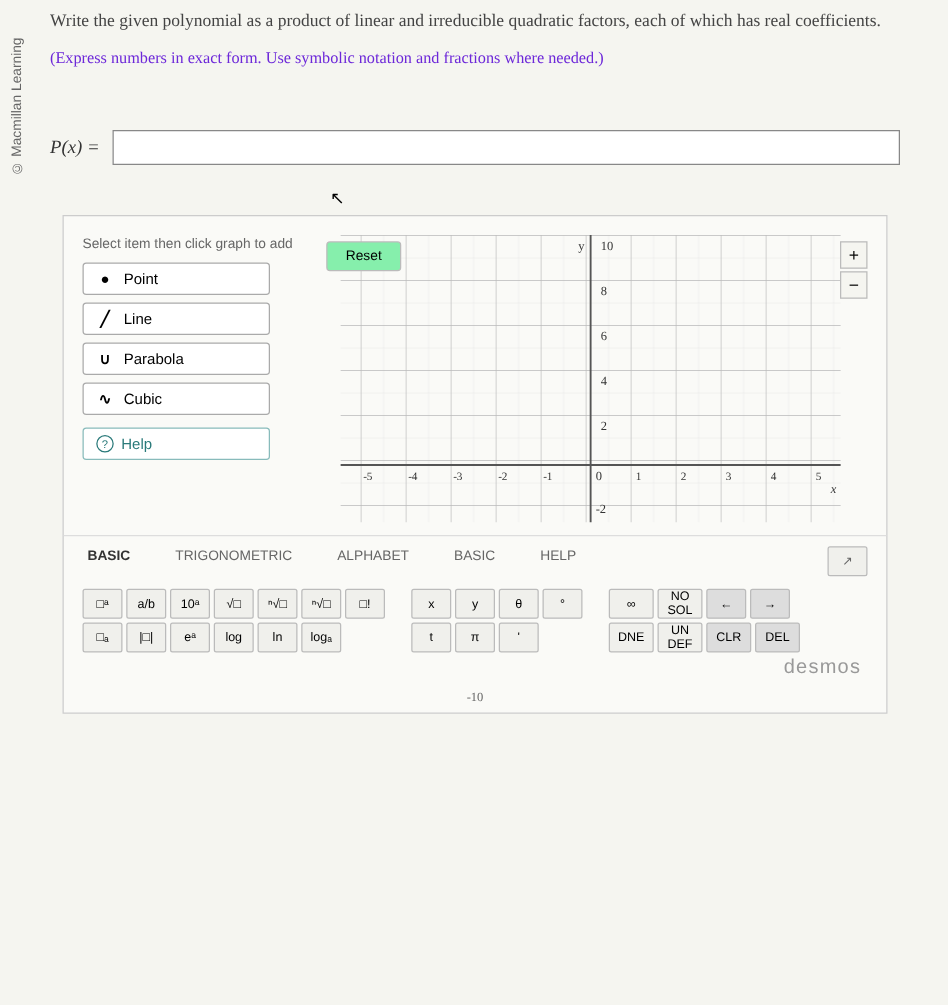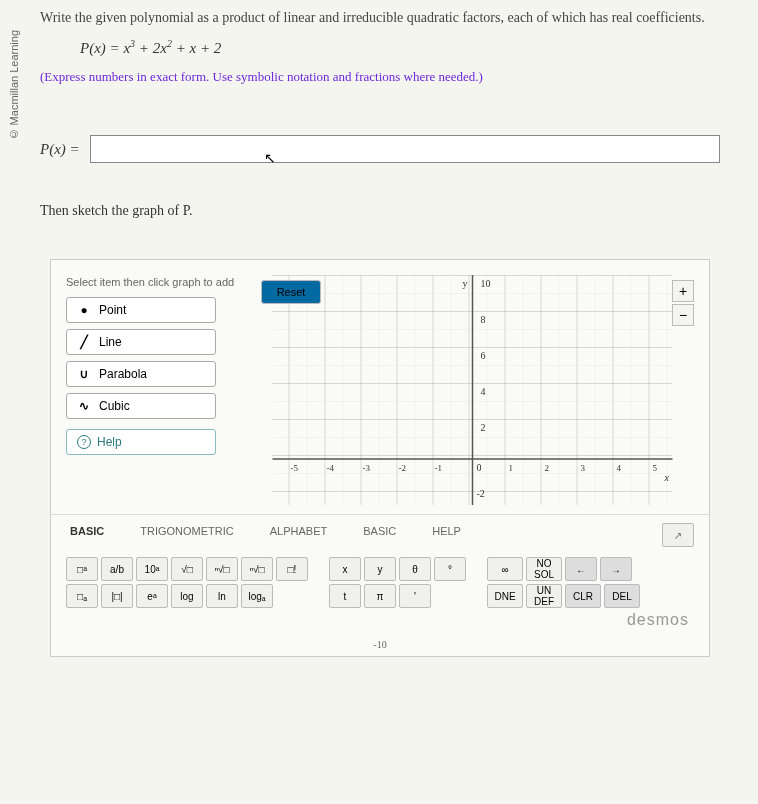--- a/index.html
+++ b/index.html
@@ -133,21 +133,21 @@
     .graph-area {
       flex: 1;
       position: relative;
     }
     .reset-btn {
       position: absolute;
       left: 10px;
       top: 5px;
       width: 60px;
       height: 24px;
-      background: #0369a1;
+      background: #86efac;
       border: 1px solid #bbb;
       border-radius: 3px;
       font-size: 11px;
       font-family: Arial, sans-serif;
       cursor: pointer;
     }
     .zoom-controls {
       position: absolute;
       right: 0;
       top: 5px;
@@ -225,32 +225,28 @@
 </head>
 <body>
 
 <div class="copyright">© Macmillan Learning</div>
 
 <div class="cursor-arrow">↖</div>
 
 <div class="content">
   <div class="question-text">Write the given polynomial as a product of linear and irreducible quadratic factors, each of which has real coefficients.</div>
 
-  <div class="formula">
-    <span>P(x) = </span><span>x</span><sup>3</sup> + 2<span>x</span><sup>2</sup> + <span>x</span> + 2
-  </div>
 
   <div class="instruction">(Express numbers in exact form. Use symbolic notation and fractions where needed.)</div>
 
   <div class="answer-row">
     <span class="answer-label">P(x) = </span>
     <input class="answer-input" type="text" style="">
   </div>
 
-  <div class="sketch-text">Then sketch the graph of P.</div>
 
   <div class="graph-widget">
     <div class="widget-top">
       <div class="tool-panel">
         <div class="select-label">Select item then click graph to add</div>
         <button class="tool-btn">
           <span class="tool-icon">●</span>
           <span>Point</span>
         </button>
         <button class="tool-btn">

